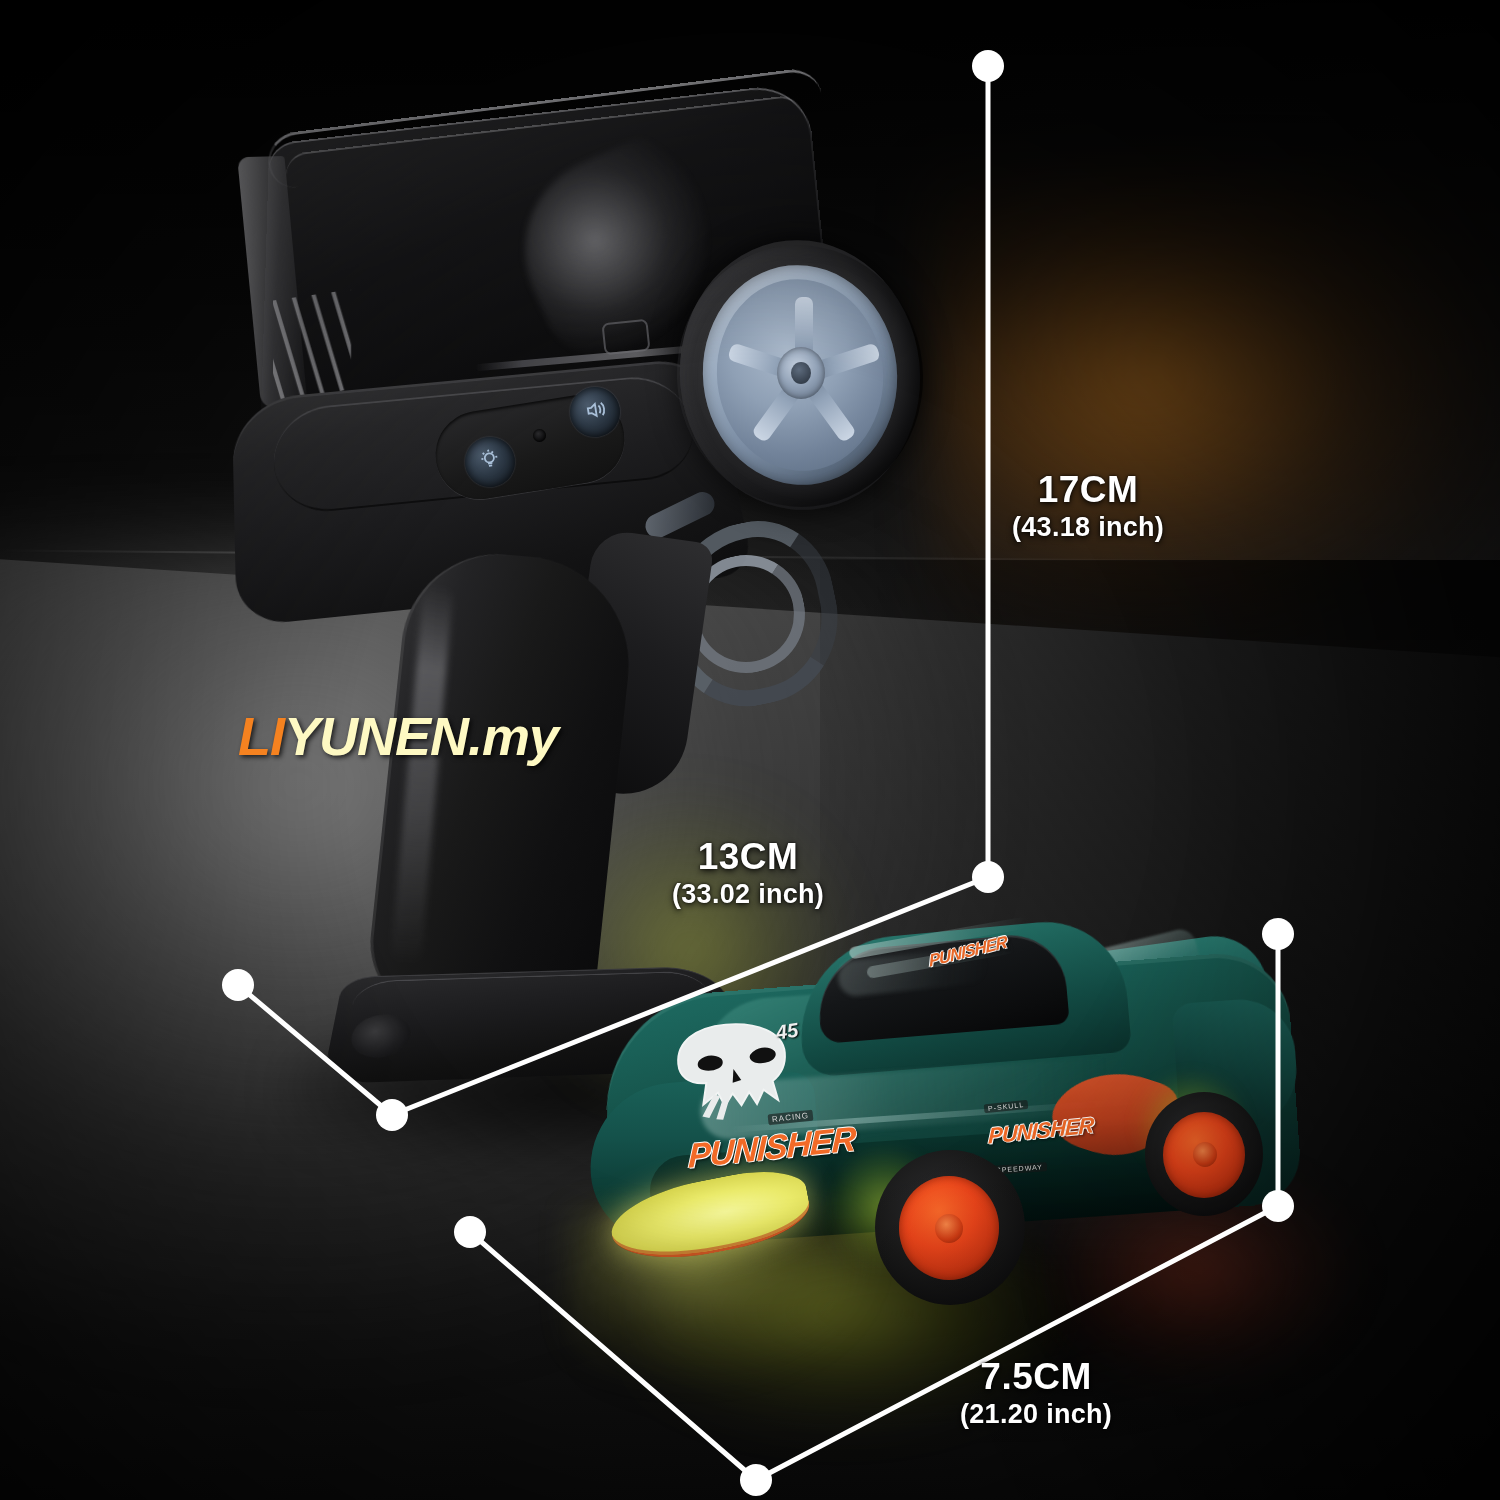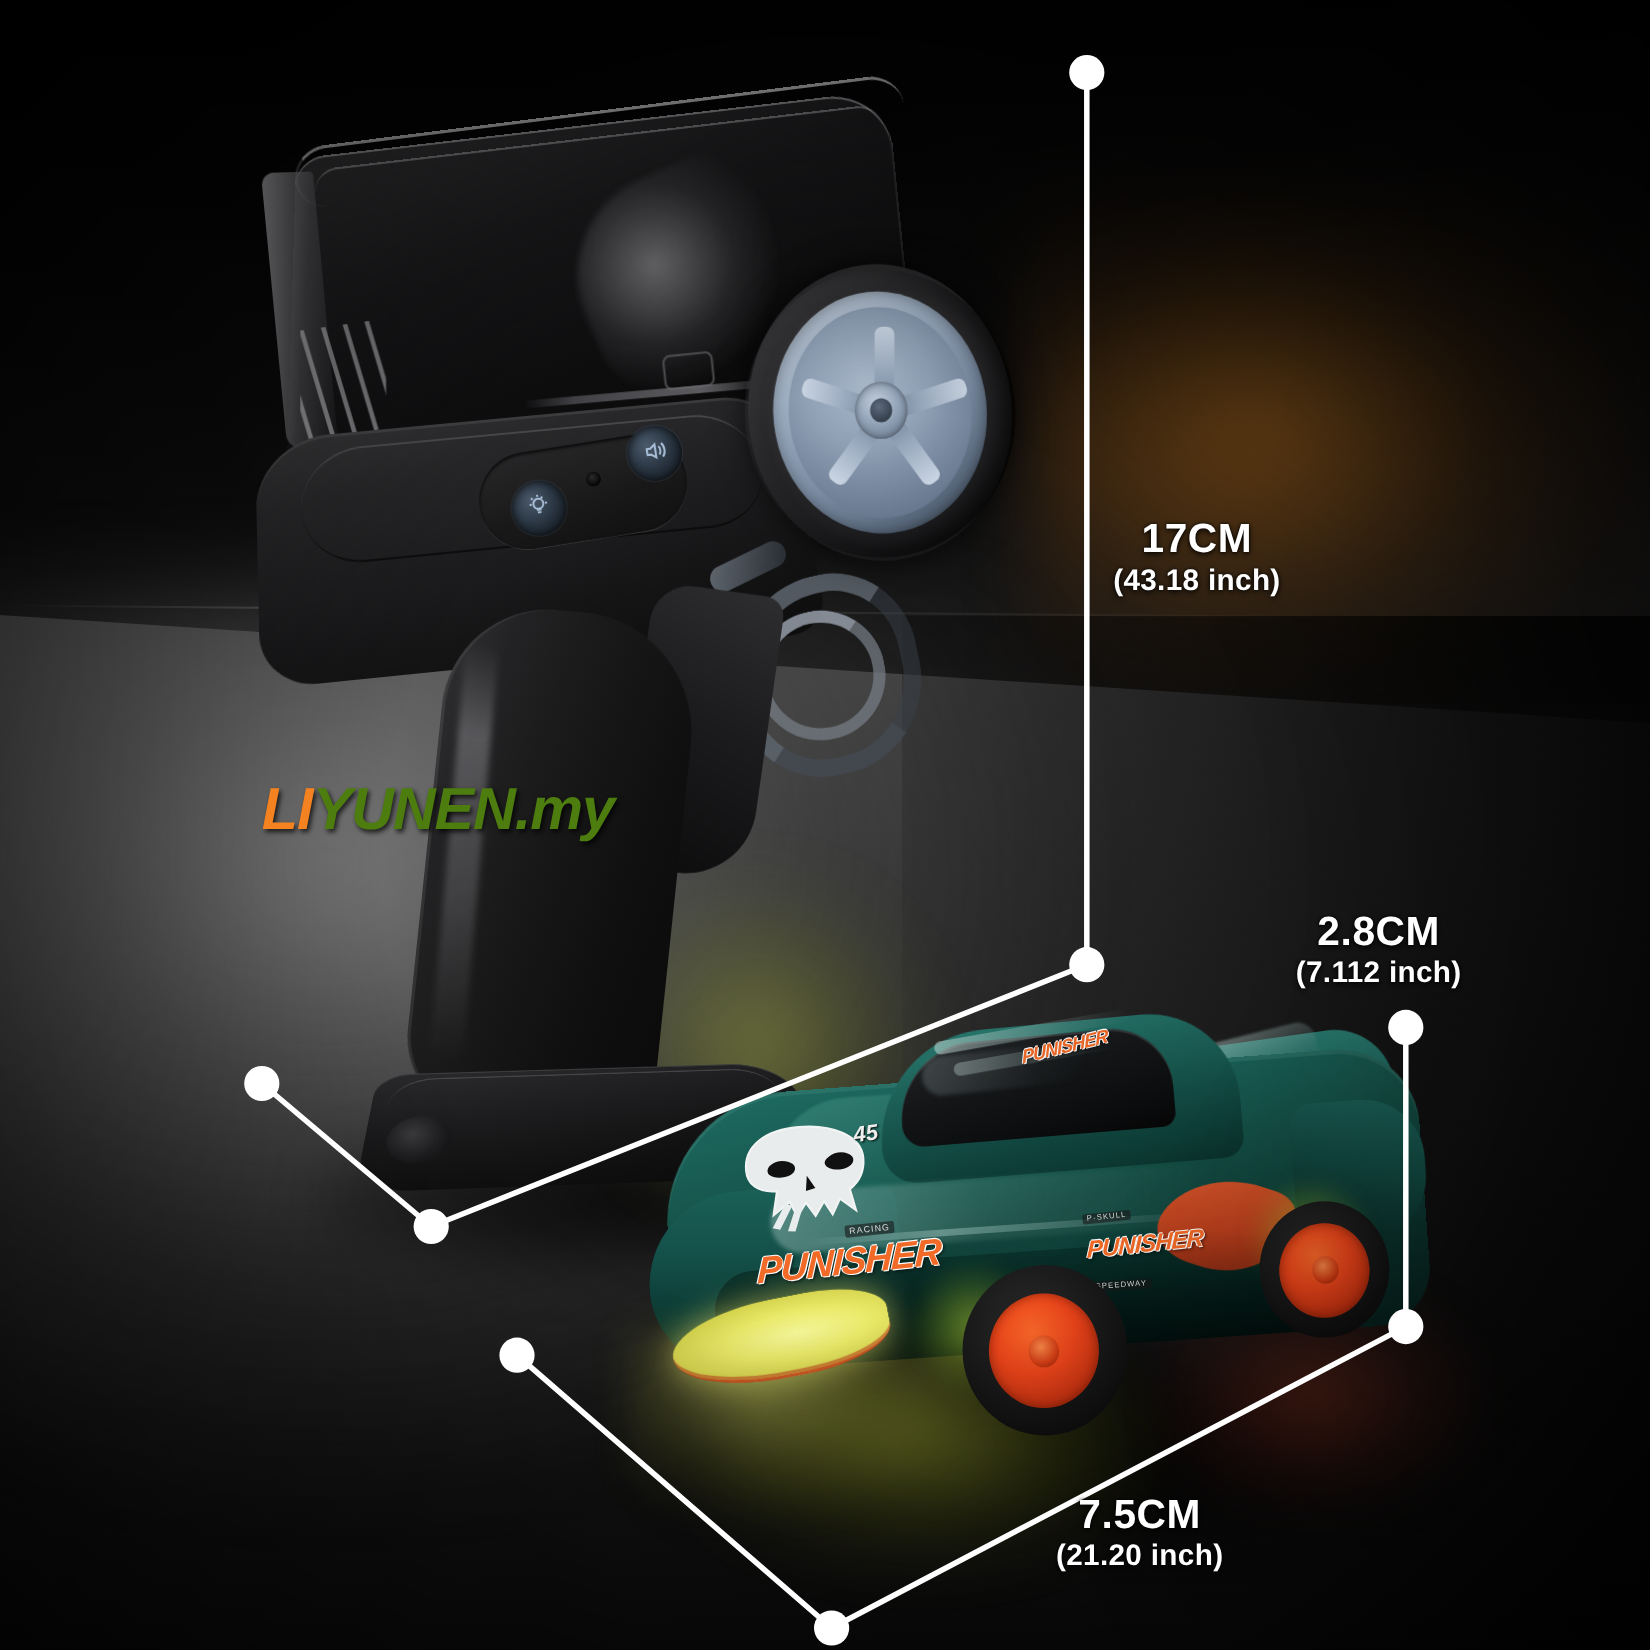--- a/index.html
+++ b/index.html
@@ -441,21 +441,21 @@
   .dim-label .v{font-size:37px;display:block;letter-spacing:0.5px;}
   .dim-label .i{font-size:27px;display:block;letter-spacing:0.3px;}
 
   
   #watermark{
     position:absolute;left:238px;top:705px;
     font-size:54px;font-weight:bold;font-style:italic;letter-spacing:-1px;
     text-shadow:2px 2px 5px rgba(0,0,0,0.75);
   }
   #watermark .li{color:#f58220;}
-  #watermark .yn{color:#4d7c0f;}
+  #watermark .yn{color:#fef9c3;}
 </style>
 </head>
 <body>
 
 <div id="stage">
 
   <div class="bg-base"></div>
   <div class="bg-wall"></div>
   <div class="bg-amber"></div>
   <div class="bg-wall-dark"></div>
@@ -608,25 +608,25 @@
         <circle cx="1278" cy="934" r="16"></circle>
         <circle cx="1278" cy="1206" r="16"></circle>
       </g>
     </svg>
 
     <div class="dim-label" style="left:1012px;top:468px;">
       <span class="v">17CM</span>
       <span class="i">(43.18 inch)</span>
     </div>
 
-
-    <div class="dim-label" style="left:1178px;top:825px;">
-      <span class="v">2.8CM</span>
-      <span class="i">(7.112 inch)</span>
-    </div>
+    <div class="dim-label" style="left:672px;top:835px;">
+      <span class="v">13CM</span>
+      <span class="i">(33.02 inch)</span>
+    </div>
+
 
 
 
     <div class="dim-label" style="left:960px;top:1355px;">
       <span class="v">7.5CM</span>
       <span class="i">(21.20 inch)</span>
     </div>
   </div>
 
   <div id="watermark">

